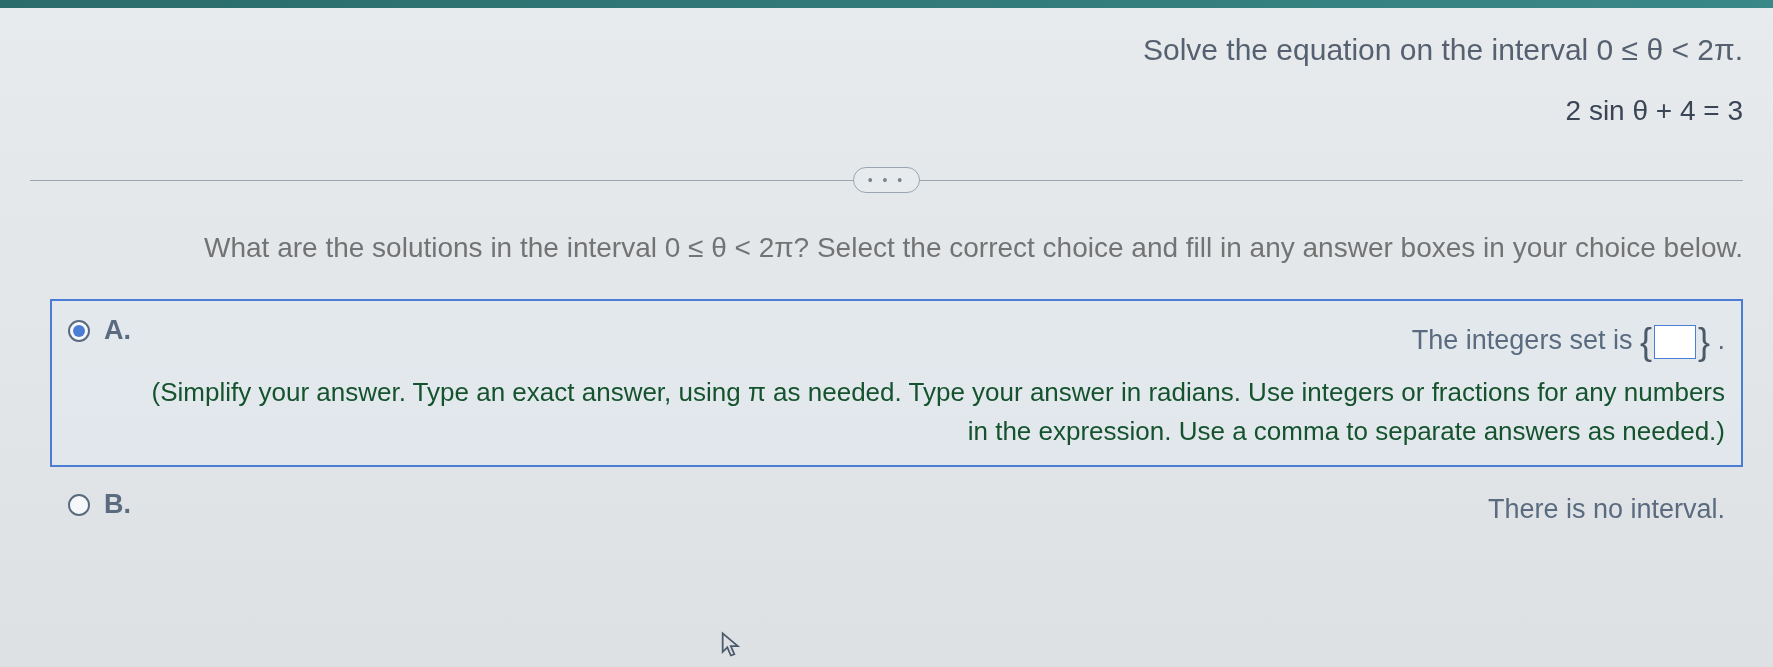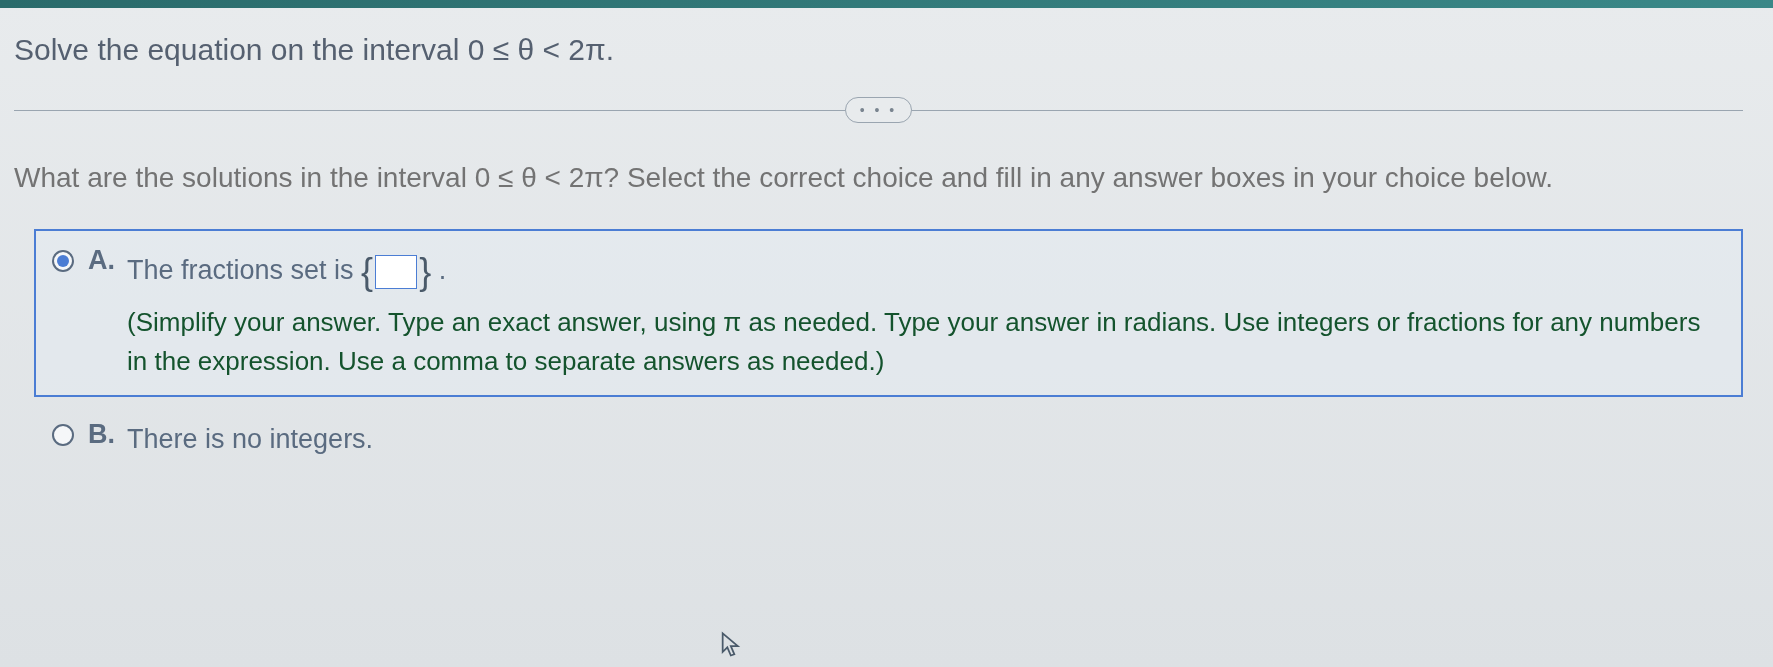--- a/index.html
+++ b/index.html
@@ -14,21 +14,22 @@
       height: 667px;
       position: relative;
       padding: 0;
     }
     .top-bar {
       height: 8px;
       background: linear-gradient(to right, #2a6b6b, #3a8888);
       width: 100%;
     }
     .content {
-      padding: 25px 30px 20px 14px;
+      padding: 25px 30px 20px 30px;
+      text-align: right;
     }
     .question-prompt {
       font-size: 30px;
       color: #556070;
       margin-bottom: 28px;
       font-weight: 400;
     }
     .equation {
       font-size: 28px;
       color: #3a4656;
@@ -150,53 +151,54 @@
   </style>
 </head>
 <body>
 
 <div class="top-bar"></div>
 
 <div class="content">
 
   <div class="question-prompt">Solve the equation on the interval 0 ≤ θ &lt; 2π.</div>
 
+  <div class="equation">2 sin θ + 4 = 3</div>
 
   <div class="divider-row">
     <div class="divider-line"></div>
     <div class="divider-dots">• • •</div>
     <div class="divider-line"></div>
   </div>
 
   <div class="sub-question">What are the solutions in the interval 0 ≤ θ &lt; 2π?  Select the correct choice and fill in any answer boxes in your choice below.</div>
 
   <div class="choice-container">
 
     <div class="choice selected">
       <div class="radio checked"></div>
       <div class="choice-label">A.</div>
       <div class="choice-body">
         <div class="choice-text">
-          <span>The fractions set is </span>
+          <span>The integers set is </span>
           <span class="answer-box">
             <span class="brace">{</span>
             <span class="input-field"></span>
             <span class="brace">}</span>
           </span>
           <span>.</span>
         </div>
         <div class="choice-hint">(Simplify your answer.  Type an exact answer, using π as needed.  Type your answer in radians.  Use integers or fractions for any numbers in the expression.  Use a comma to separate answers as needed.)</div>
       </div>
     </div>
 
     <div class="choice">
       <div class="radio"></div>
       <div class="choice-label">B.</div>
       <div class="choice-body">
-        <div class="choice-text">There is no integers.</div>
+        <div class="choice-text">There is no interval.</div>
       </div>
     </div>
 
   </div>
 
 </div>
 
 <svg class="cursor-icon" viewBox="0 0 20 24">
   <path d="M 2 2 L 2 18 L 6 14 L 9 21 L 12 20 L 9 13 L 15 13 Z" fill="none" stroke="#4a5a6a" stroke-width="1.5"></path>
 </svg>

